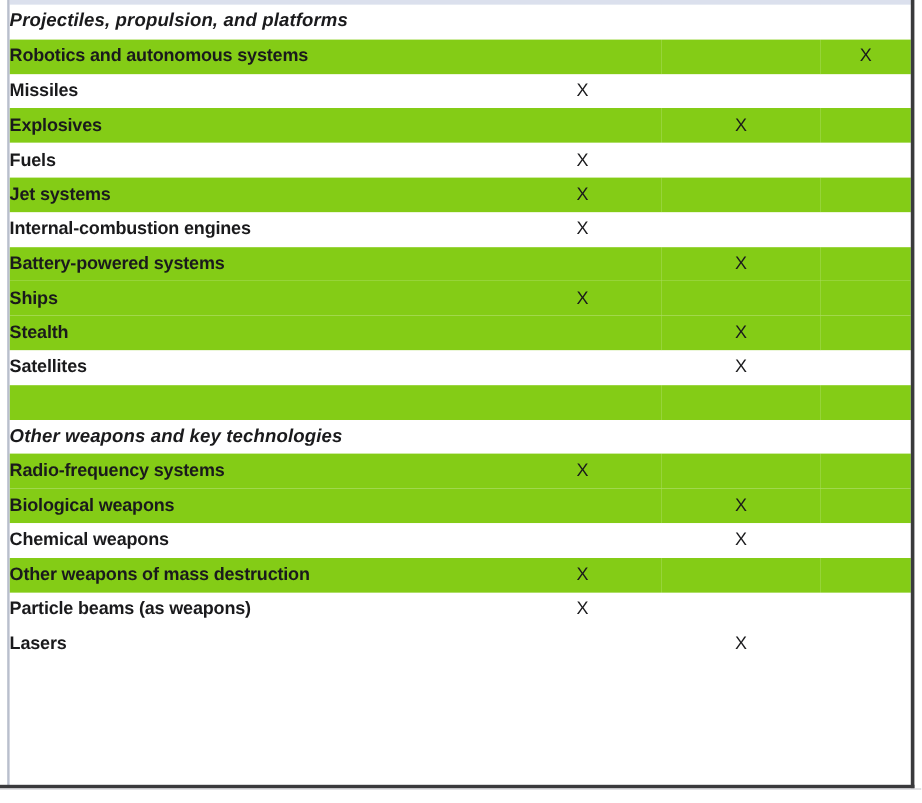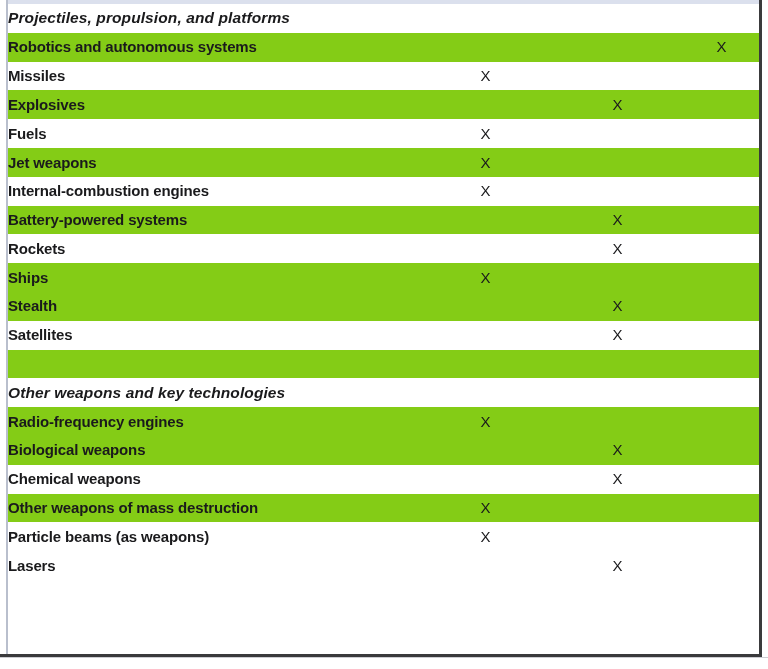--- a/index.html
+++ b/index.html
@@ -163,39 +163,33 @@
             <td class="mark">X</td>
             <td class="mark empty"></td>
           </tr>
           <tr class="plain item">
             <td class="label">Fuels</td>
             <td class="mark">X</td>
             <td class="mark empty"></td>
             <td class="mark empty"></td>
           </tr>
           <tr class="shaded item">
-            <td class="label">Jet weapons</td>
+            <td class="label">Jet systems</td>
             <td class="mark">X</td>
             <td class="mark empty"></td>
             <td class="mark empty"></td>
           </tr>
           <tr class="plain item">
             <td class="label">Internal-combustion engines</td>
             <td class="mark">X</td>
             <td class="mark empty"></td>
             <td class="mark empty"></td>
           </tr>
           <tr class="shaded item">
             <td class="label">Battery-powered systems</td>
-            <td class="mark empty"></td>
-            <td class="mark">X</td>
-            <td class="mark empty"></td>
-          </tr>
-          <tr class="plain item">
-            <td class="label">Rockets</td>
             <td class="mark empty"></td>
             <td class="mark">X</td>
             <td class="mark empty"></td>
           </tr>
           <tr class="shaded item">
             <td class="label">Ships</td>
             <td class="mark">X</td>
             <td class="mark empty"></td>
             <td class="mark empty"></td>
           </tr>
@@ -217,21 +211,21 @@
             <td class="mark empty"></td>
             <td class="mark empty"></td>
           </tr>
           <tr class="plain section">
             <td class="label">Other weapons and key technologies</td>
             <td class="mark empty"></td>
             <td class="mark empty"></td>
             <td class="mark empty"></td>
           </tr>
           <tr class="shaded item">
-            <td class="label">Radio-frequency engines</td>
+            <td class="label">Radio-frequency systems</td>
             <td class="mark">X</td>
             <td class="mark empty"></td>
             <td class="mark empty"></td>
           </tr>
           <tr class="shaded item">
             <td class="label">Biological weapons</td>
             <td class="mark empty"></td>
             <td class="mark">X</td>
             <td class="mark empty"></td>
           </tr>

